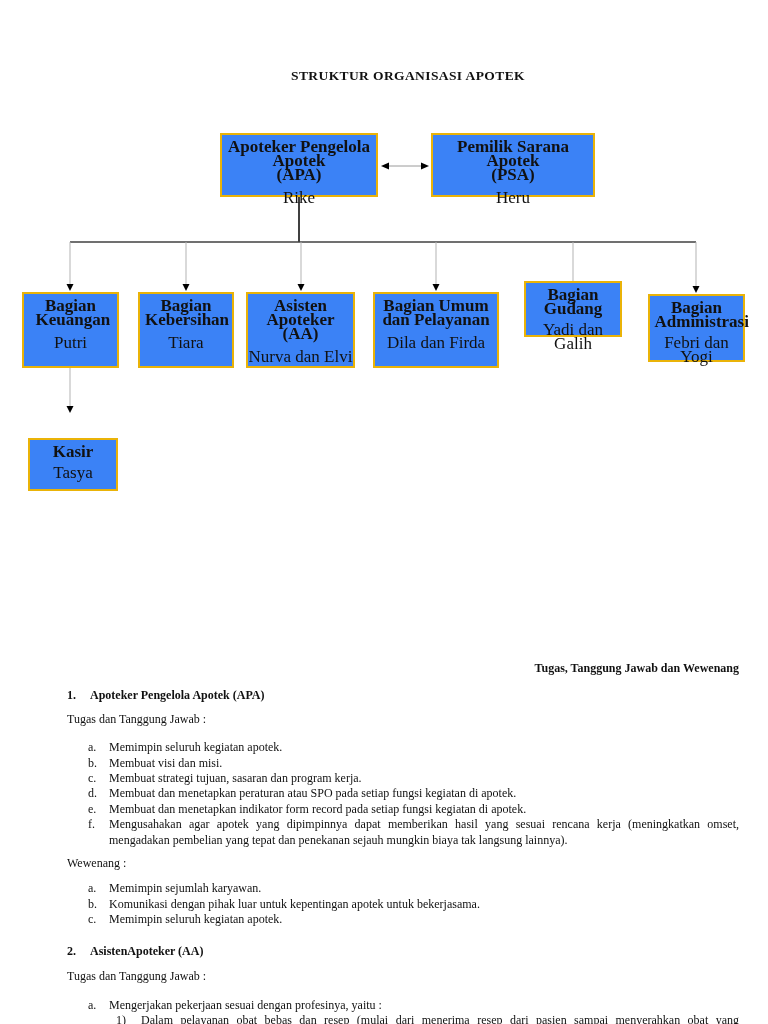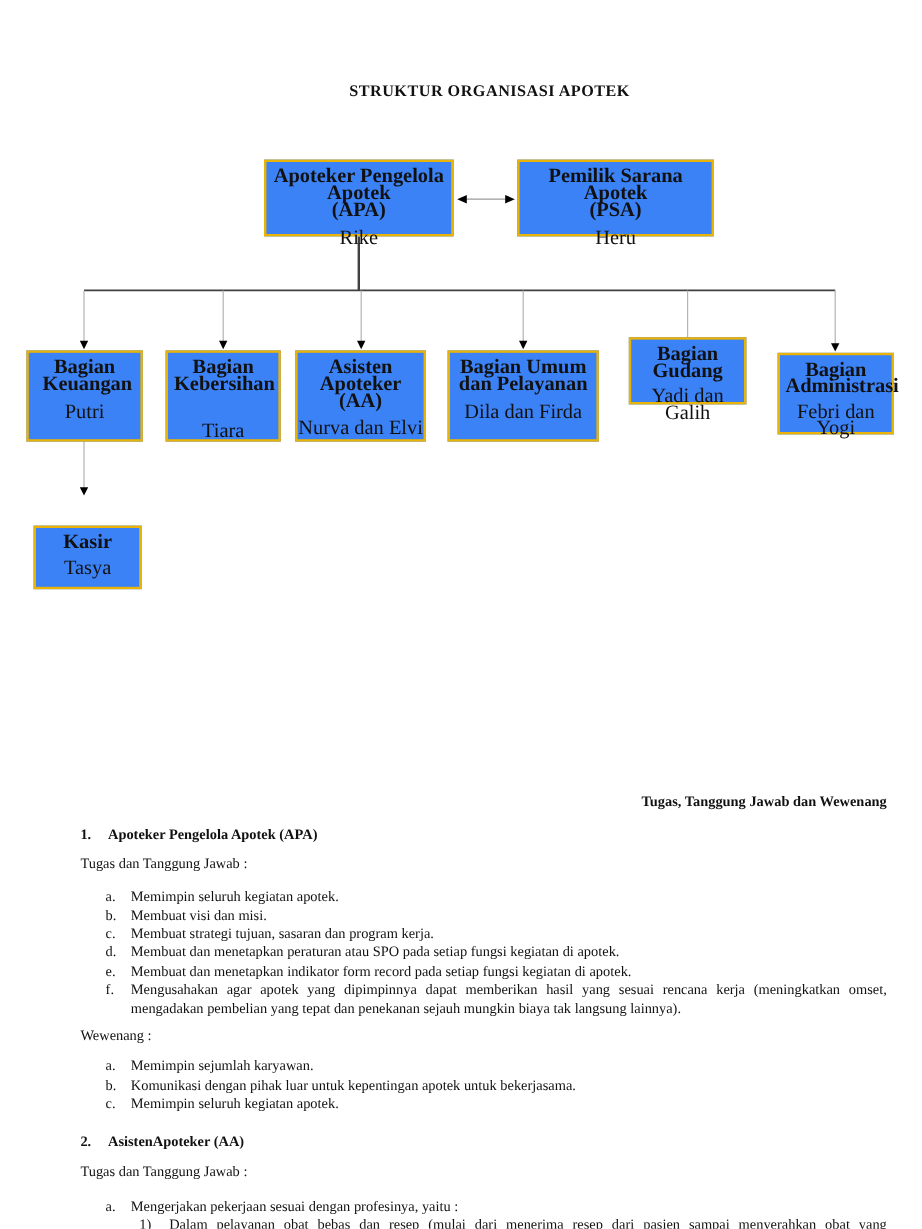--- a/index.html
+++ b/index.html
@@ -23,21 +23,21 @@
     align-items:center;text-align:center;padding-top:5px;
     font-size:17px;line-height:14px;
   }
   .obox .btitle{font-weight:bold;}
   .obox .abbr{font-weight:bold;}
   .obox .person{margin-top:9px;font-weight:normal;}
 
   .apa{left:220px;top:133px;width:158px;height:64px;}
   .psa{left:431px;top:133px;width:164px;height:64px;}
   .b1{left:22px;top:292px;width:97px;height:76px;}
-  .b2{left:138px;top:292px;width:96px;height:76px;justify-content:space-between;}
+  .b2{left:138px;top:292px;width:96px;height:76px;}
   .b3{left:246px;top:292px;width:109px;height:76px;}
   .b4{left:373px;top:292px;width:126px;height:76px;}
   .b5{left:524px;top:281px;width:98px;height:56px;}
   .b6{left:648px;top:294px;width:97px;height:68px;}
   .kasir{left:28px;top:438px;width:90px;height:53px;}
 
   .b1 .btitle{max-width:70px;}
   .b2 .btitle{max-width:82px;}
   .b4 .btitle{max-width:112px;}
   .b6 .btitle{max-width:84px;}

